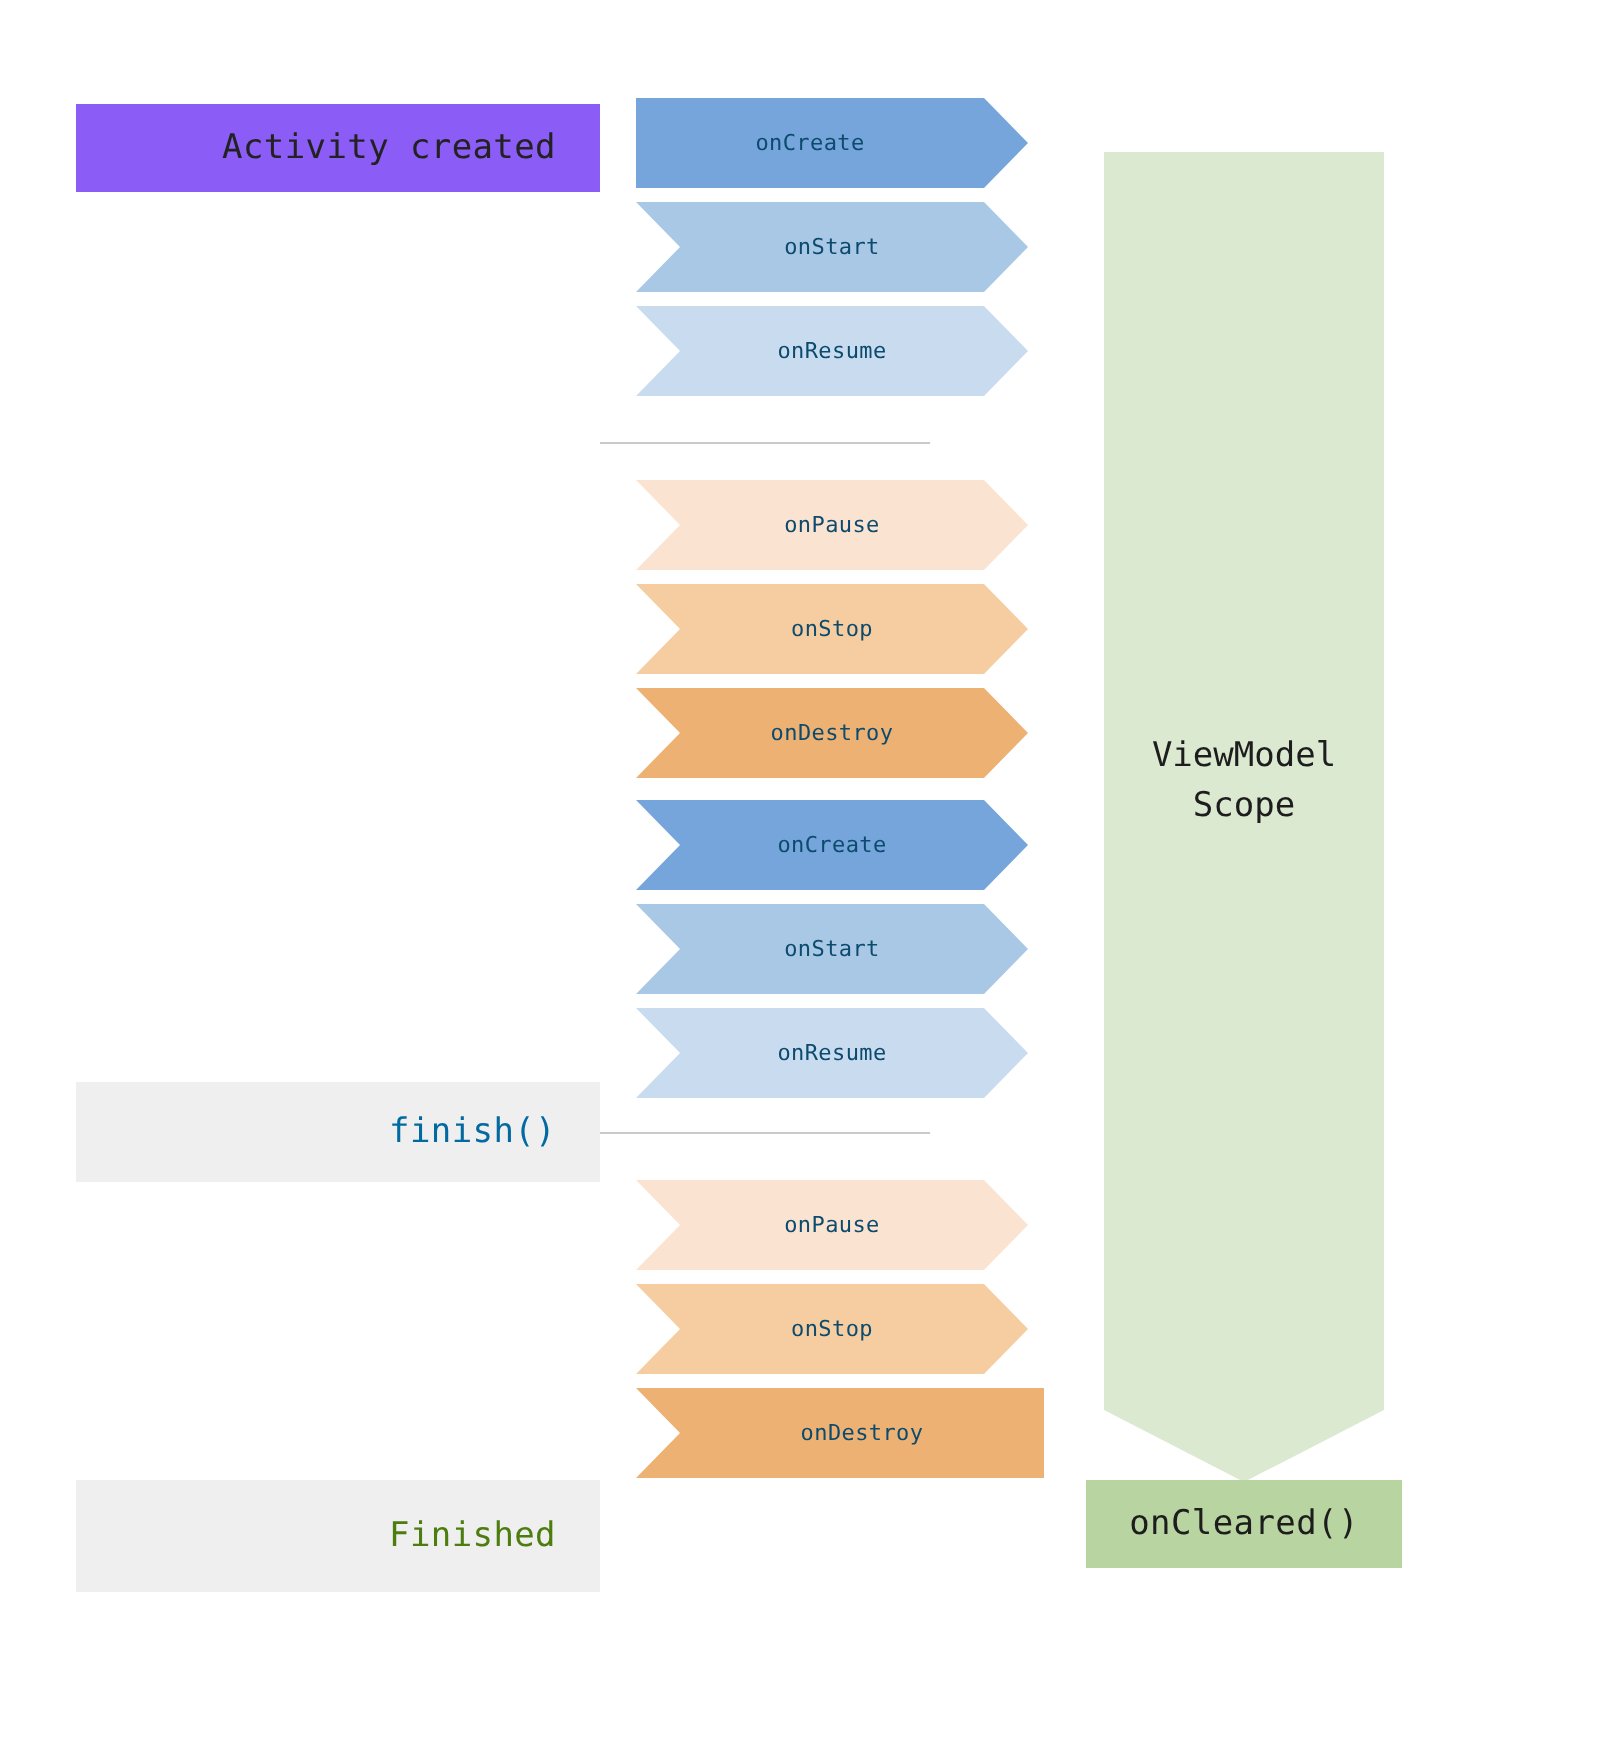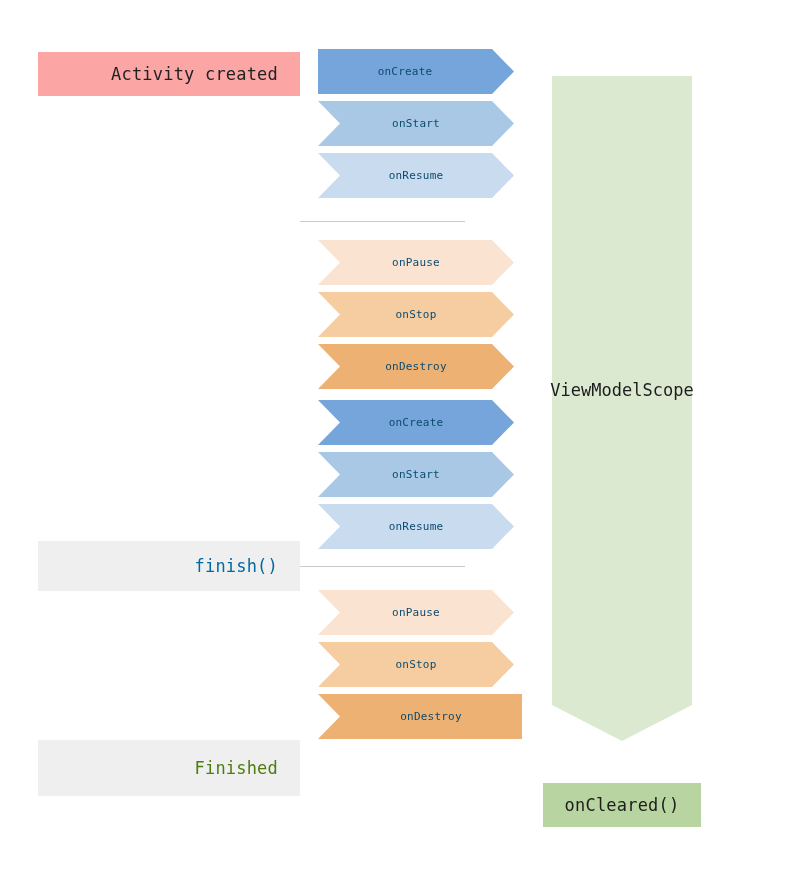--- a/index.html
+++ b/index.html
@@ -63,52 +63,51 @@
     background: #dce9d1;
   }
   .vm-scope-tip {
     position: absolute;
     background: #dce9d1;
     clip-path: polygon(0% 0%, 100% 0%, 50% 100%);
   }
   .vm-scope-label {
     position: absolute;
     display: flex;
-    flex-direction: row;
+    flex-direction: column;
     align-items: center;
     justify-content: center;
     font-size: 17px;
     color: #1d1d1d;
     line-height: 1.45;
     white-space: pre;
     text-align: center;
   }
 
   .cleared-box {
     position: absolute;
     background: #b8d4a0;
     display: flex;
     align-items: center;
     justify-content: center;
     font-size: 17px;
     color: #1d1d1d;
     white-space: pre;
     letter-spacing: 0.2px;
-    margin-top: 43px;
   }
 </style>
 </head>
 <body>
 
 <div id="diagram">
     <div class="vm-scope" style="left: 552px; top: 76px; width: 140px; height: 629px; background: rgb(220, 233, 209);"></div>
     <div class="vm-scope-tip" style="left: 552px; top: 705px; width: 140px; height: 36px; background: rgb(220, 233, 209);"></div>
     <div class="vm-scope-label" style="left: 552px; top: 76px; width: 140px; height: 629px;"><span>ViewModel</span><span>Scope</span></div>
     <div class="cleared-box" style="left: 543px; top: 740px; width: 158px; height: 44px; background: rgb(184, 212, 160);">onCleared()</div>
-    <div class="state-label" style="left: 38px; top: 52px; width: 262px; height: 44px; background: #fca5a5; color: rgb(34, 34, 34);">Activity created</div>
+    <div class="state-label" style="left: 38px; top: 52px; width: 262px; height: 44px; background: #8b5cf6; color: rgb(34, 34, 34);">Activity created</div>
     <div class="connector" style="left: 300px; top: 221px; width: 165px; height: 1px; background: rgb(201, 201, 201);"></div>
     <div class="connector" style="left: 300px; top: 566px; width: 165px; height: 1px; background: rgb(201, 201, 201);"></div>
     <div class="state-label" style="left: 38px; top: 541px; width: 262px; height: 50px; background: rgb(239, 239, 239); color: #0369a1;">finish()</div>
     <div class="state-label" style="left: 38px; top: 740px; width: 262px; height: 56px; background: rgb(239, 239, 239); color: #4d7c0f;">Finished</div>
     <div class="chevron" style="left: 318px; top: 49px; width: 196px; height: 45px; background: rgb(117, 165, 218); clip-path: polygon(0% 0%, 88.7755% 0%, 100% 50%, 88.7755% 100%, 0% 100%); padding-left: 0px; padding-right: 22px;">onCreate</div>
     <div class="chevron" style="left: 318px; top: 101px; width: 196px; height: 45px; background: rgb(168, 200, 230); clip-path: polygon(0% 0%, 88.7755% 0%, 100% 50%, 88.7755% 100%, 0% 100%, 11.2245% 50%); padding-left: 22px; padding-right: 22px;">onStart</div>
     <div class="chevron" style="left: 318px; top: 153px; width: 196px; height: 45px; background: rgb(201, 220, 239); clip-path: polygon(0% 0%, 88.7755% 0%, 100% 50%, 88.7755% 100%, 0% 100%, 11.2245% 50%); padding-left: 22px; padding-right: 22px;">onResume</div>
     <div class="chevron" style="left: 318px; top: 240px; width: 196px; height: 45px; background: rgb(250, 227, 208); clip-path: polygon(0% 0%, 88.7755% 0%, 100% 50%, 88.7755% 100%, 0% 100%, 11.2245% 50%); padding-left: 22px; padding-right: 22px;">onPause</div>
     <div class="chevron" style="left: 318px; top: 292px; width: 196px; height: 45px; background: rgb(245, 205, 160); clip-path: polygon(0% 0%, 88.7755% 0%, 100% 50%, 88.7755% 100%, 0% 100%, 11.2245% 50%); padding-left: 22px; padding-right: 22px;">onStop</div>
     <div class="chevron" style="left: 318px; top: 344px; width: 196px; height: 45px; background: rgb(237, 177, 115); clip-path: polygon(0% 0%, 88.7755% 0%, 100% 50%, 88.7755% 100%, 0% 100%, 11.2245% 50%); padding-left: 22px; padding-right: 22px;">onDestroy</div>

